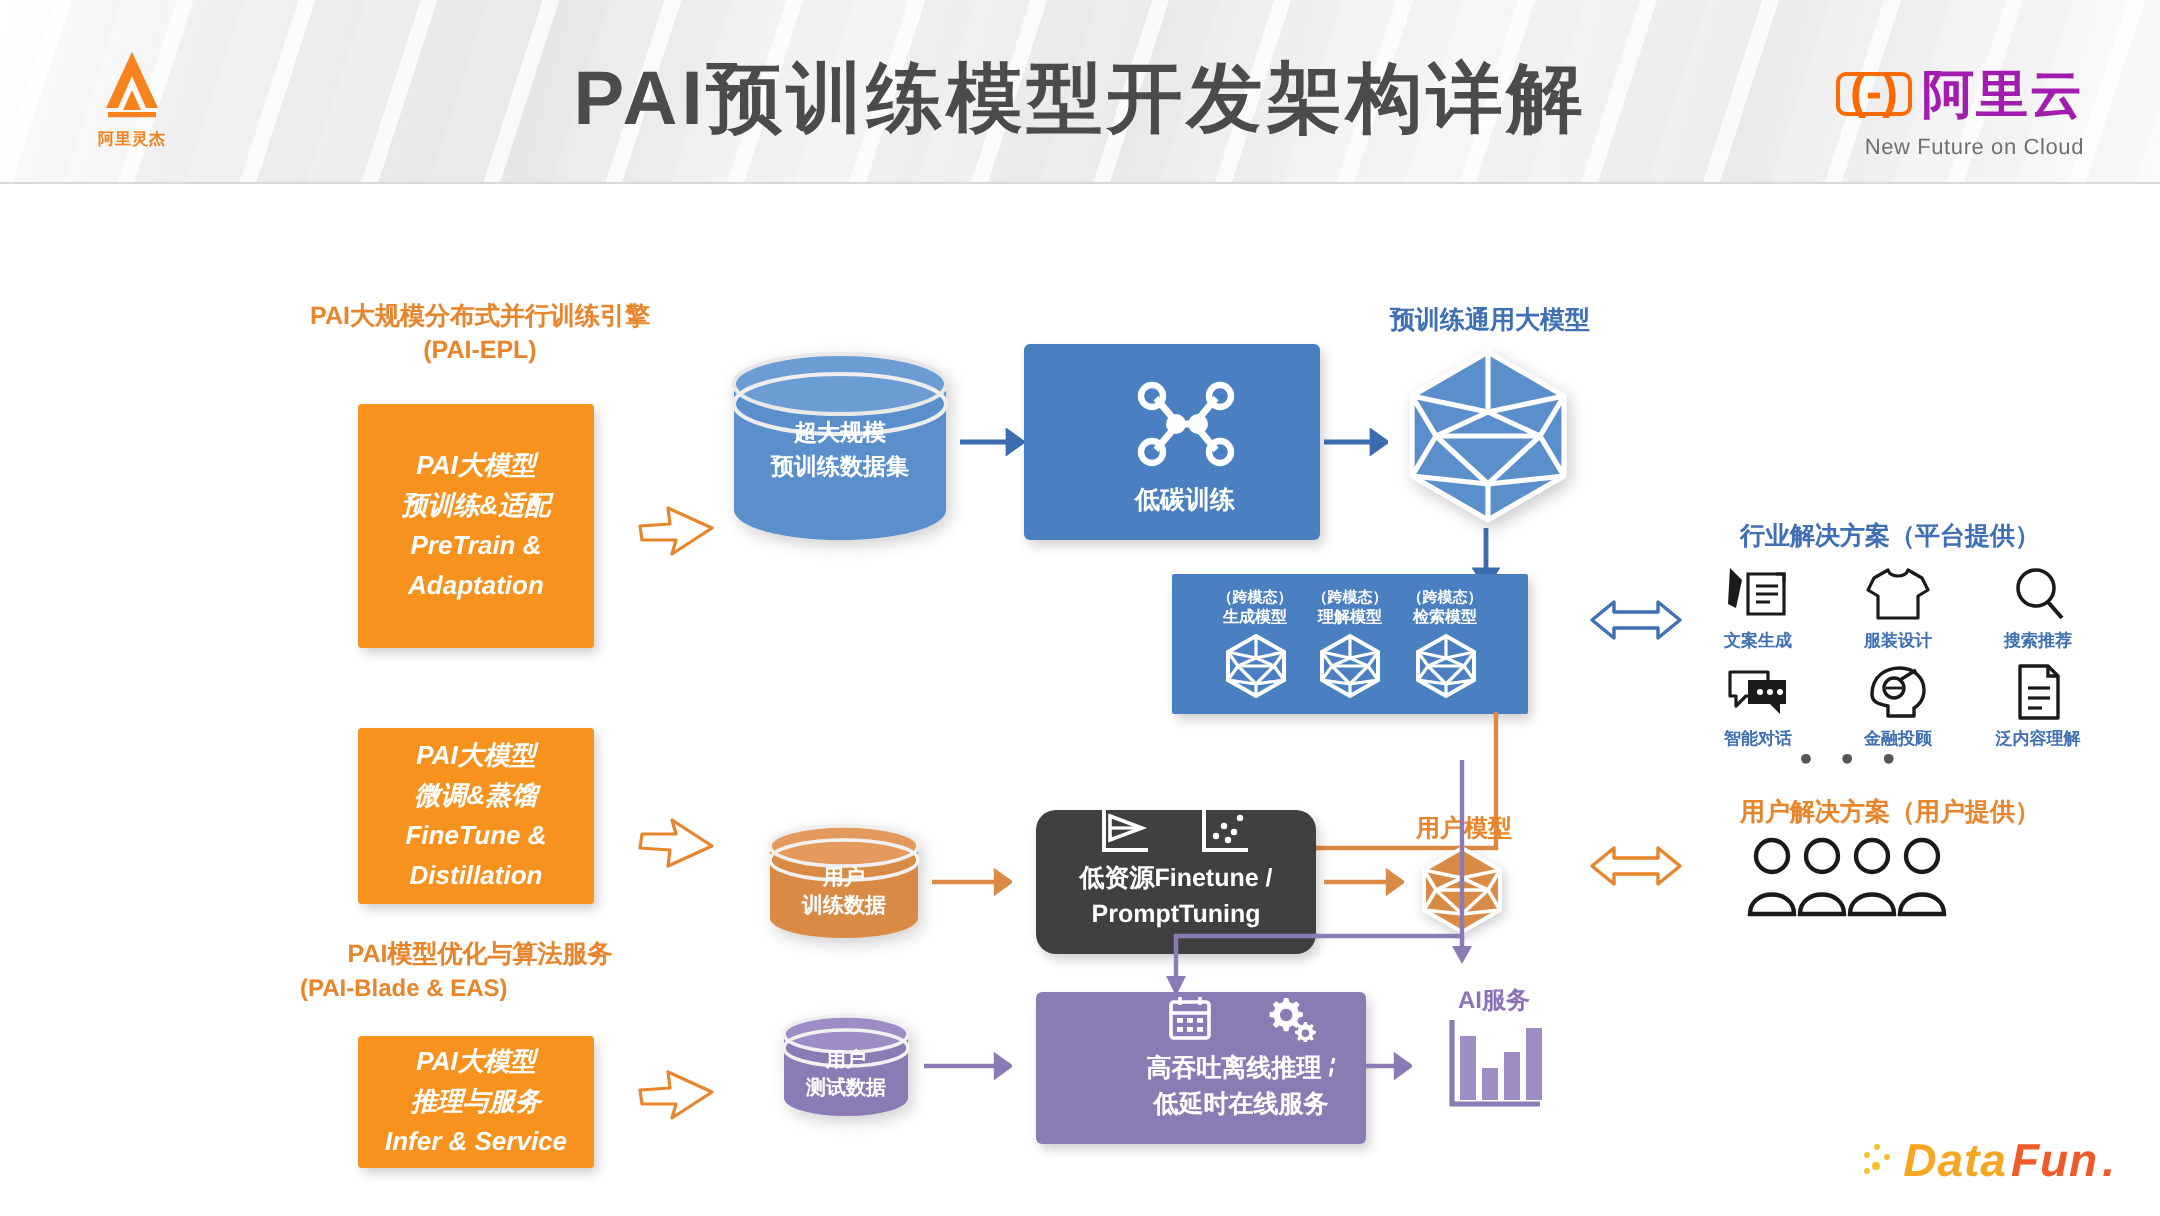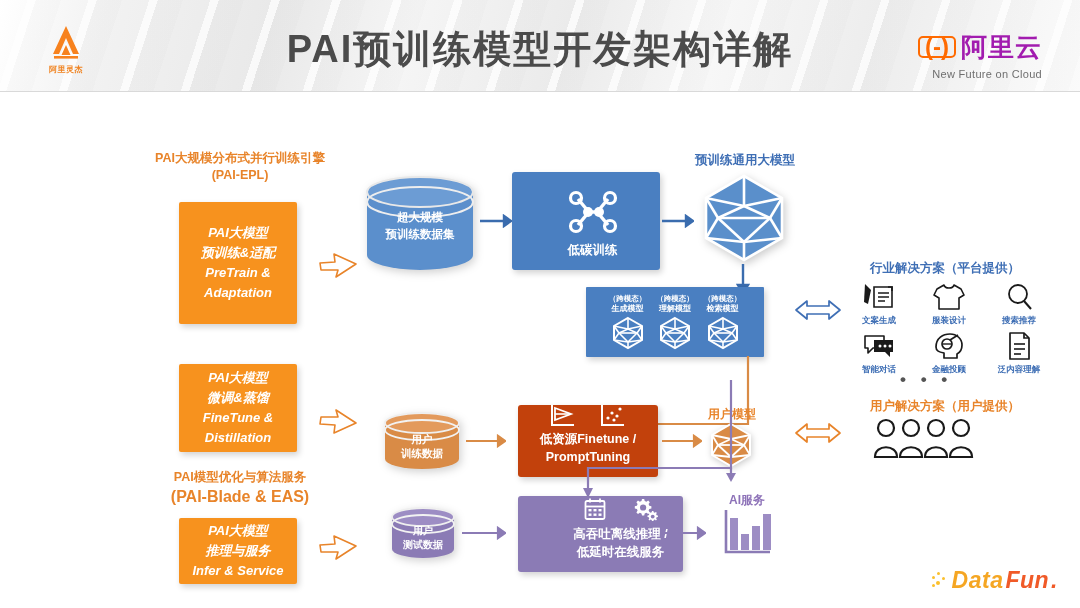--- a/index.html
+++ b/index.html
@@ -61,21 +61,21 @@
 
   
   .pbox{
     position:absolute;border-radius:3px;
     box-shadow:2px 3px 6px rgba(0,0,0,.18);
     color:#fff;font-weight:700;font-size:12.5px;line-height:1.5;
     display:flex;flex-direction:column;align-items:center;justify-content:flex-end;
     text-align:center;padding-bottom:10px;box-sizing:border-box;
   }
   .pbox.blue{background:#4a7fc1;}
-  .pbox.orange{background:#c2410c;}
+  .pbox.orange{background:#404040;border-radius:10px;}
   .pbox.purple{background:#8b7bb5;}
 
   
   .cyl{position:absolute;filter:drop-shadow(2px 3px 4px rgba(0,0,0,.18));}
 
   
   .ar{position:absolute;}
 
   
   .hollow{position:absolute;}
@@ -127,21 +127,21 @@
   <div class="canvas">
 
     <div class="txt bold c-orange" style="left:150px;top:75px;width:180px;text-align:center;font-size:12.5px;">(PAI-EPL)</div>
     <div class="txt bold c-orange" style="left:150px;top:58px;width:180px;text-align:center;font-size:12.5px;">PAI大规模分布式并行训练引擎</div>
 
     <div class="obox" style="left:179px;top:110px;width:118px;height:122px;">PAI大模型<br>预训练&amp;适配<br>PreTrain &amp;<br>Adaptation</div>
 
     <div class="obox" style="left:179px;top:272px;width:118px;height:88px;">PAI大模型<br>微调&amp;蒸馏<br>FineTune &amp;<br>Distillation</div>
 
     <div class="txt bold c-orange" style="left:150px;top:377px;width:180px;text-align:center;font-size:12.5px;">PAI模型优化与算法服务</div>
-    <div class="txt bold c-orange" style="left:150px;top:394px;width:180px;text-align:center;font-size:16px;">(PAI-Blade &amp; EAS)</div>
+    <div class="txt bold c-orange" style="left:150px;top:394px;width:180px;font-size:12px;">(PAI-Blade &amp; EAS)</div>
 
     <div class="obox" style="left:179px;top:426px;width:118px;height:66px;">PAI大模型<br>推理与服务<br>Infer &amp; Service</div>
 
     <svg class="hollow" style="left:318px;top:158px;width:42px;height:30px;" viewBox="0 0 42 30">
       <path d="M3 20 L20 20 L18 27 L38 14 L16 4 L17 12 L2 13 Z" fill="none" stroke="#e8842a" stroke-width="1.6" stroke-linejoin="round"></path>
     </svg>
     <svg class="hollow" style="left:318px;top:315px;width:42px;height:30px;" viewBox="0 0 42 30">
       <path d="M3 10 L20 10 L18 3 L38 16 L16 26 L17 18 L2 17 Z" fill="none" stroke="#e8842a" stroke-width="1.6" stroke-linejoin="round"></path>
     </svg>
     <svg class="hollow" style="left:318px;top:440px;width:42px;height:30px;" viewBox="0 0 42 30">

